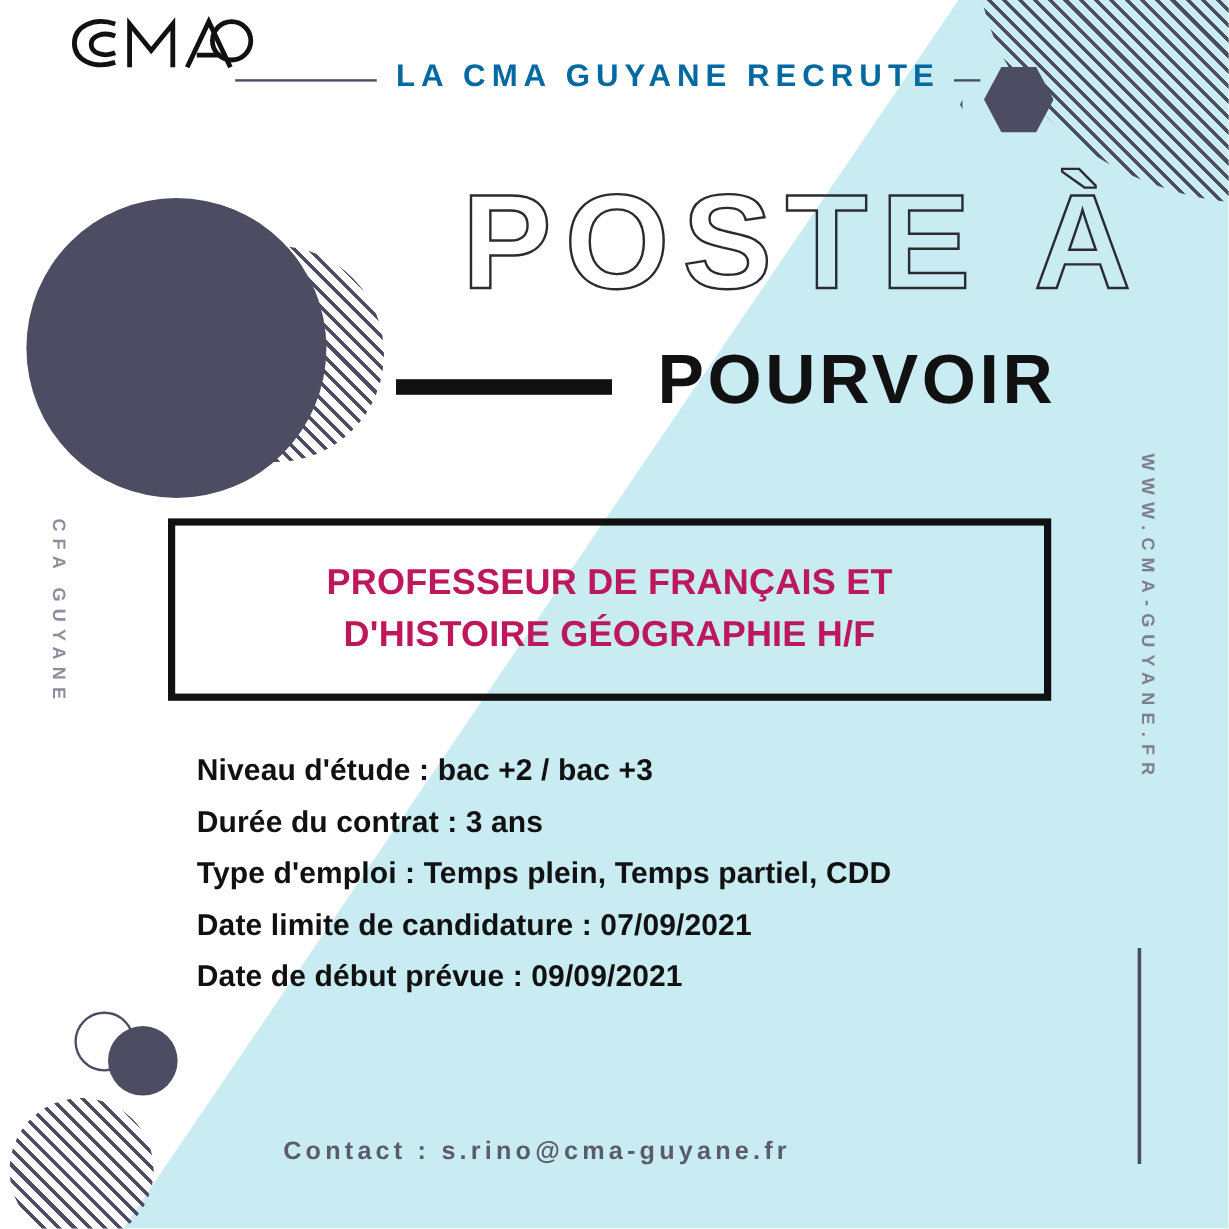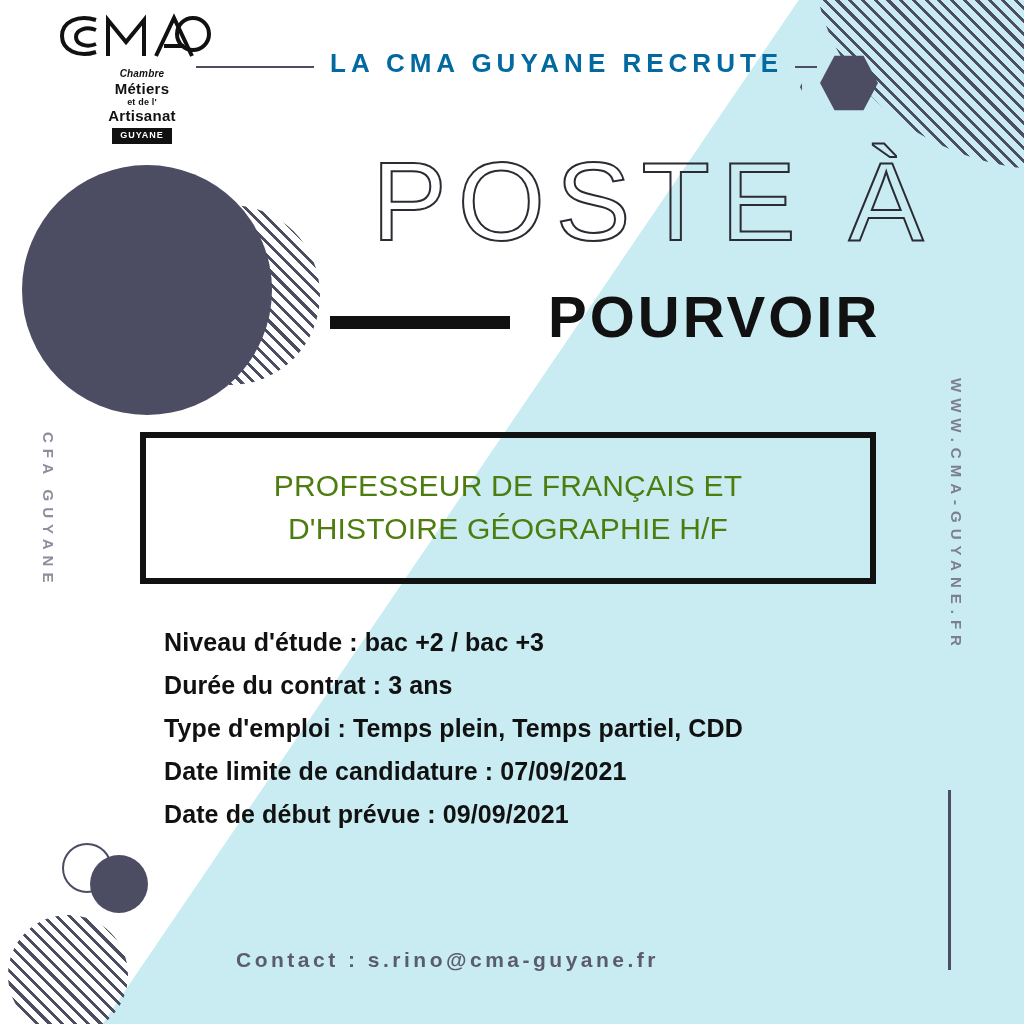--- a/index.html
+++ b/index.html
@@ -172,23 +172,23 @@
     font-size: 26px;
     font-weight: bold;
     letter-spacing: 5px;
     color: #0369a1;
   }
 
   
   .poste {
     position: absolute;
     top: 146px;
-    left: 372px;
+    left: 385px;
     font-size: 112px;
-    font-weight: normal;
+    font-weight: bold;
     letter-spacing: 11px;
     line-height: 1;
     color: transparent;
     -webkit-text-stroke: 2px #2b2b33;
   }
   .pourvoir-rule {
     position: absolute;
     top: 316px;
     left: 330px;
     width: 180px;
@@ -216,22 +216,22 @@
     border: 6px solid #111;
     box-sizing: border-box;
     display: flex;
     flex-direction: column;
     align-items: center;
     justify-content: center;
     background: transparent;
   }
   .title-box div {
     font-size: 30px;
-    font-weight: normal;
-    color: #4d7c0f;
+    font-weight: bold;
+    color: #be185d;
     line-height: 1.42;
     text-align: center;
     letter-spacing: .2px;
   }
 
   
   .details {
     position: absolute;
     top: 624px;
     left: 160px;
@@ -291,27 +291,20 @@
     <svg width="180" height="62" viewBox="0 0 180 62">
       <g fill="none" stroke="#111" stroke-width="4">
         <path d="M44 12 C26 6, 10 14, 10 28 C10 42, 26 50, 44 44"></path>
         <path d="M44 22 C34 18, 24 22, 24 29 C24 36, 34 40, 44 36"></path>
         <path d="M56 48 L56 12 L74 34 L92 12 L92 48"></path>
         <path d="M104 48 L122 10 L140 48"></path>
         <path d="M112 38 L132 38"></path>
         <circle cx="141" cy="26" r="16"></circle>
       </g>
     </svg>
-    <div class="logo-sub">
-      <div class="l1">Chambre</div>
-      <div class="l2">Métiers</div>
-      <div class="l3">et de l'</div>
-      <div class="l4">Artisanat</div>
-      <span class="logo-badge">GUYANE</span>
-    </div>
   </div>
 
   <div class="header-rule"></div>
   <div class="header-rule-right"></div>
   <div class="kicker">LA CMA GUYANE RECRUTE</div>
 
   <div class="poste">POSTE À</div>
   <div class="pourvoir-rule"></div>
   <div class="pourvoir">POURVOIR</div>
 

